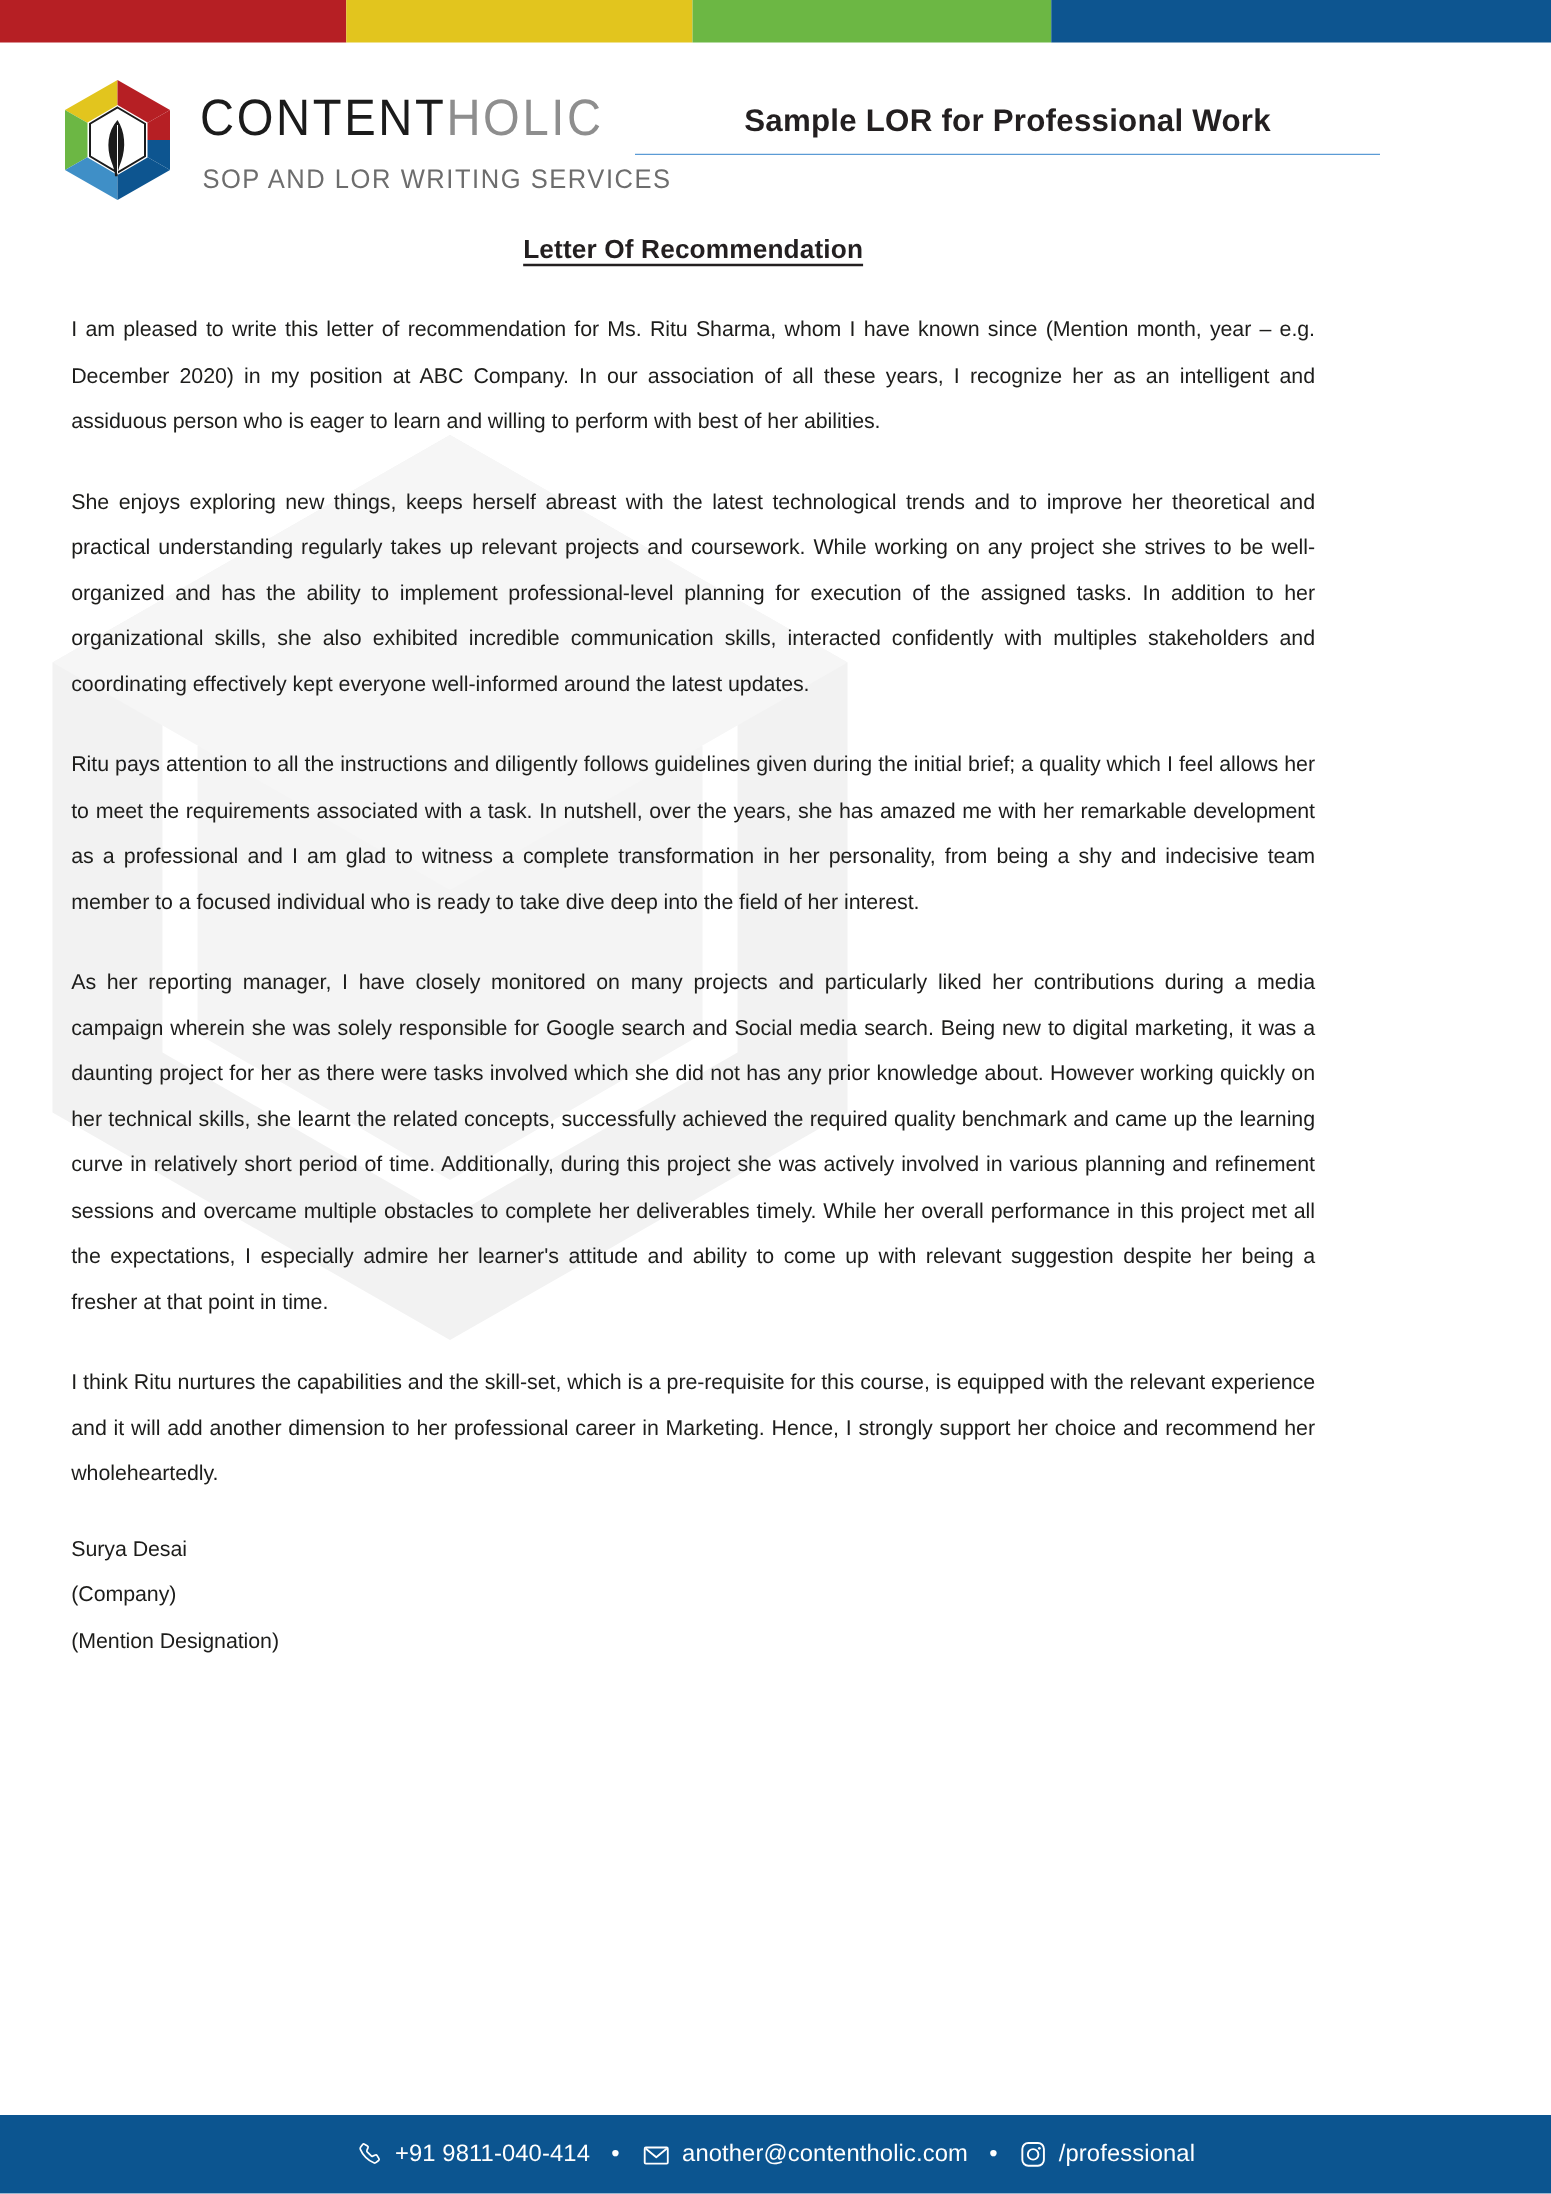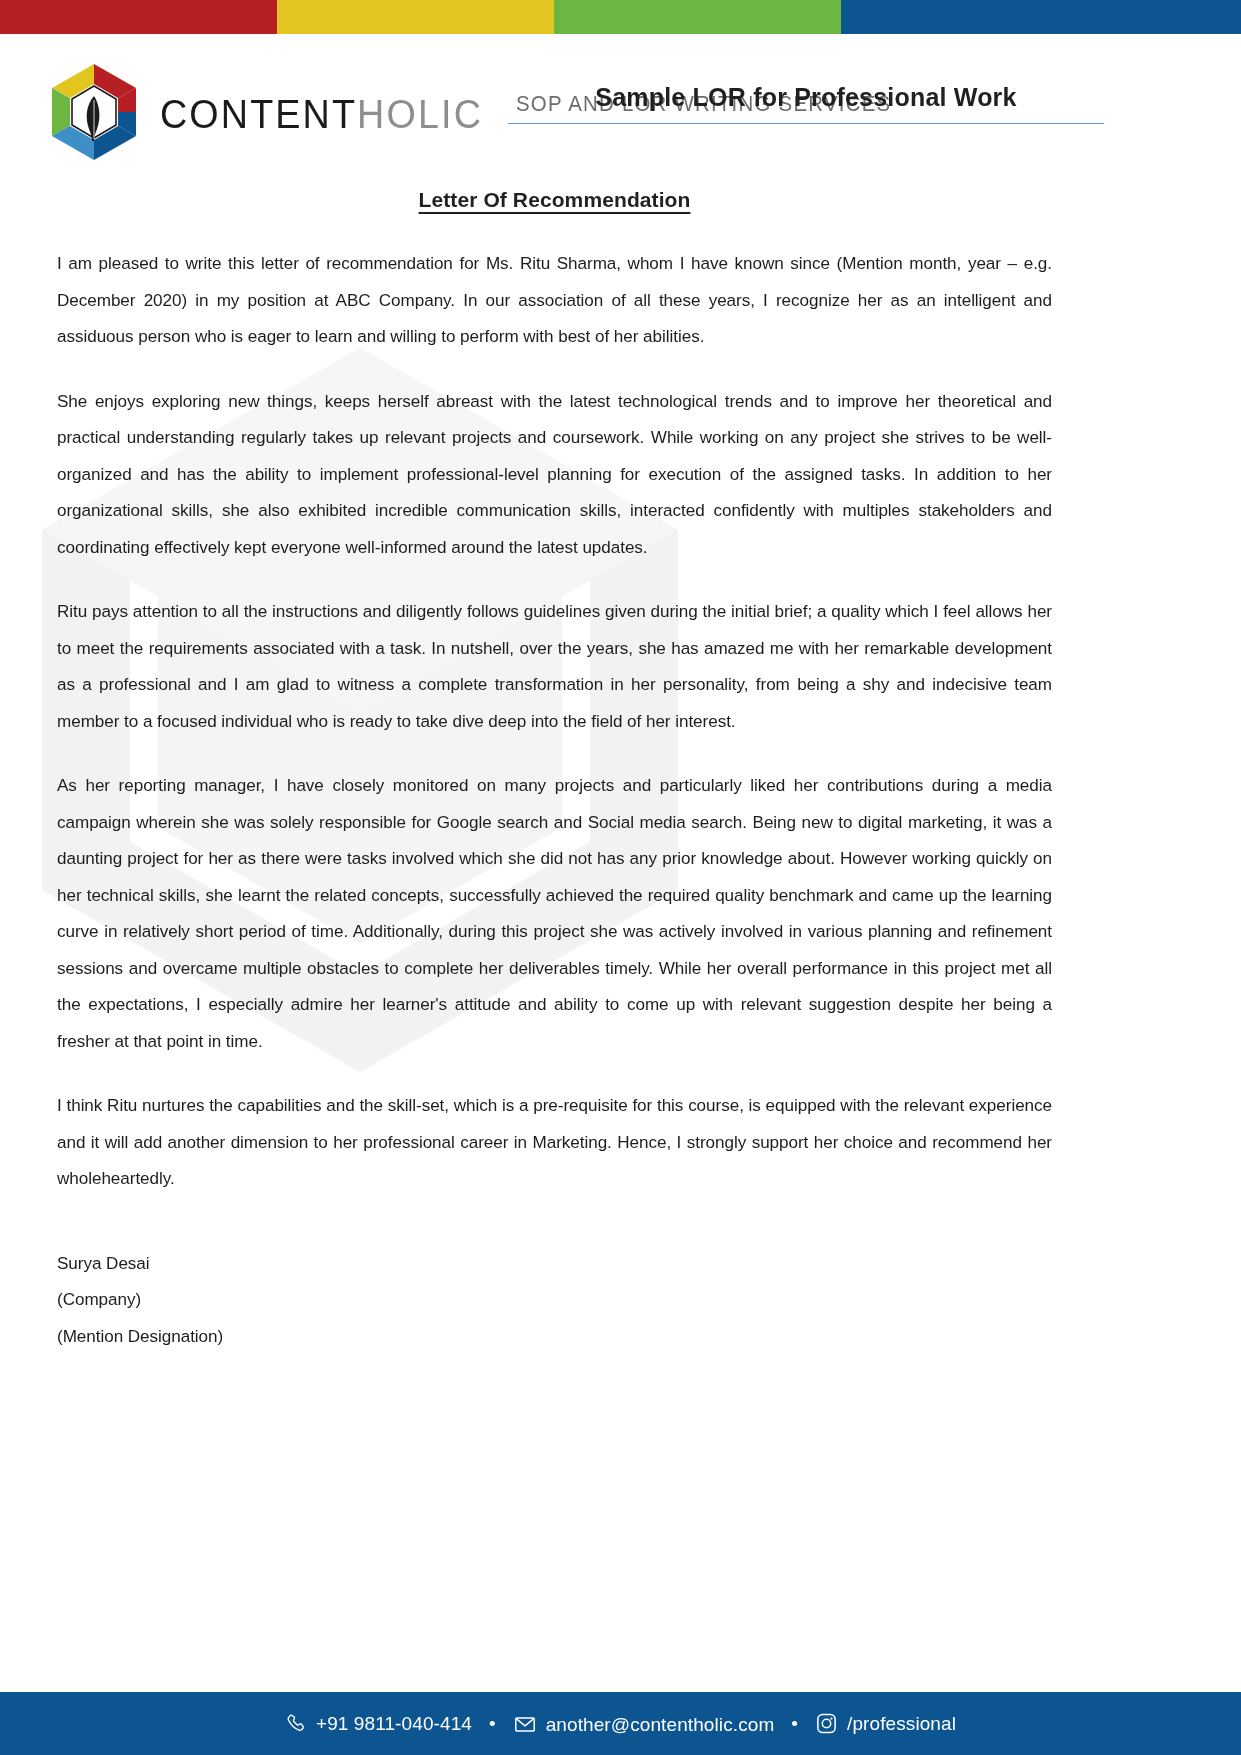--- a/index.html
+++ b/index.html
@@ -58,21 +58,21 @@
   #logo-block {
     position:absolute;
     left:38px;
     top:22px;
     display:flex;
     align-items:center;
     gap:10px;
   }
   #logo-mark { width:112px; height:112px; display:block; }
 
-  #logo-wordmark { display:flex; flex-direction:row; gap:3px; padding-top:4px; }
+  #logo-wordmark { display:flex; flex-direction:column; gap:18px; padding-top:4px; }
 
   .wordmark-main {
     font-family:"Liberation Sans Narrow","Liberation Sans", sans-serif;
     font-size:41px;
     letter-spacing:2.3px;
     line-height:1;
     color:#1b1b1b;
     white-space:nowrap;
     transform:scaleX(0.92);
     transform-origin:left center;
@@ -138,21 +138,21 @@
     font-size:17.1px;
     line-height:36.5px;
     color:#1d1d1b;
     text-align:justify;
     text-justify:inter-word;
     margin-bottom:28px;
     letter-spacing:-0.05px;
   }
   p.para:last-of-type { margin-bottom:0; }
 
-  #signature { margin-top:48px; }
+  #signature { margin-top:24px; }
   #signature div {
     font-size:17.1px;
     line-height:36.5px;
     color:#1d1d1b;
     text-align:left;
     letter-spacing:-0.05px;
   }
 
   
   #footer {
@@ -162,21 +162,21 @@
     height:63px;
     background:#0c5590;
     display:flex;
     align-items:center;
     justify-content:center;
     gap:0px;
     z-index:5;
   }
   .foot-item {
     display:flex;
-    align-items:flex-end;
+    align-items:center;
     gap:9px;
     color:#ffffff;
     font-size:19px;
     letter-spacing:0.1px;
     white-space:nowrap;
   }
   .foot-sep {
     color:#ffffff;
     font-size:19px;
     padding:0 17px;

